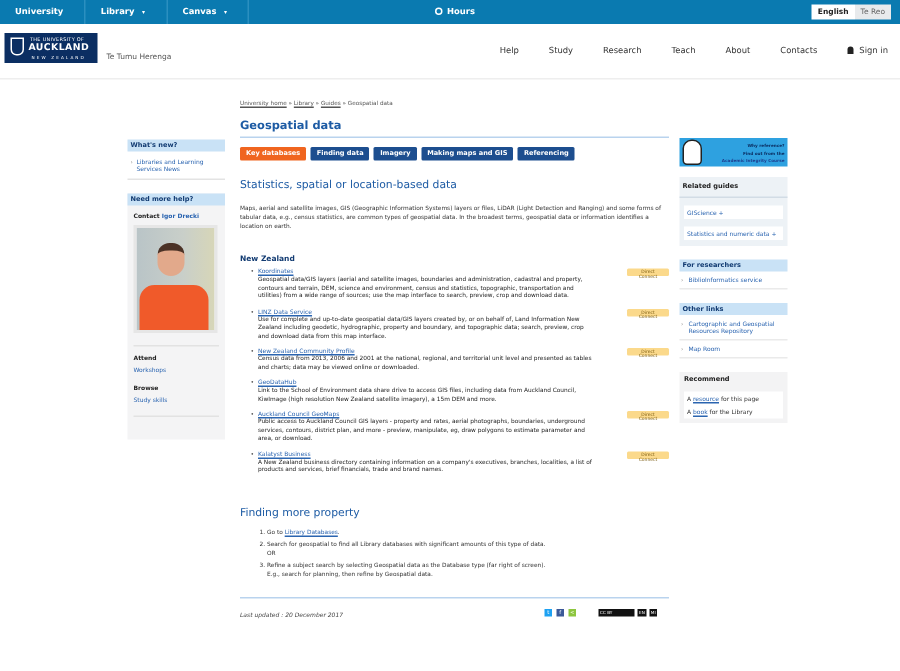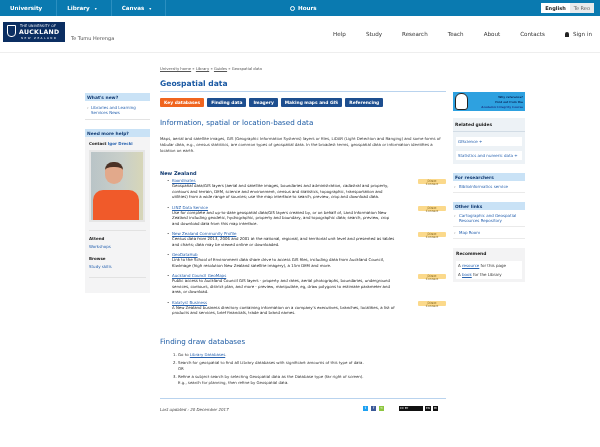--- a/index.html
+++ b/index.html
@@ -169,21 +169,21 @@
 
 <div class="main">
   <div class="page-title">Geospatial data</div>
   <div class="tabs">
     <div class="active">Key databases</div>
     <div>Finding data</div>
     <div>Imagery</div>
     <div>Making maps and GIS</div>
     <div>Referencing</div>
   </div>
-  <div class="h2">Information, spatial or location-based data</div>
+  <div class="h2">Statistics, spatial or location-based data</div>
   <div class="intro">Maps, aerial and satellite images, GIS (Geographic Information Systems) layers or files, LiDAR (Light Detection and Ranging) and some forms of tabular data, e.g., census statistics, are common types of geospatial data. In the broadest terms, geospatial data or information identifies a location on earth.</div>
   <div class="h3">New Zealand</div>
   <ul class="dblist">
     <li class="dbitem">
       <span class="bullet">•</span>
       <div class="name">Koordinates</div>
       <div class="desc">Geospatial data/GIS layers (aerial and satellite images, boundaries and administration, cadastral and property, contours and terrain, DEM, science and environment, census and statistics, topographic, transportation and utilities) from a wide range of sources; use the map interface to search, preview, crop and download data.</div>
       <div class="dc">Direct Connect</div>
     </li>
     <li class="dbitem">
@@ -209,21 +209,21 @@
       <div class="desc">Public access to Auckland Council GIS layers - property and rates, aerial photographs, boundaries, underground services, contours, district plan, and more - preview, manipulate, eg, draw polygons to estimate parameter and area, or download.</div>
       <div class="dc">Direct Connect</div>
     </li>
     <li class="dbitem">
       <span class="bullet">•</span>
       <div class="name">Kalatyst Business</div>
       <div class="desc">A New Zealand business directory containing information on a company's executives, branches, localities, a list of products and services, brief financials, trade and brand names.</div>
       <div class="dc">Direct Connect</div>
     </li>
   </ul>
-  <div class="h2b">Finding draw databases</div>
+  <div class="h2b">Finding more property</div>
   <ol class="steps">
     <li><span>Go to </span><a>Library Databases</a><span>.</span></li>
     <li><span>Search for geospatial to find all Library databases with significant amounts of this type of data.</span><br><span>OR</span></li>
     <li><span>Refine a subject search by selecting Geospatial data as the Database type (far right of screen).</span><br><span>E.g., search for planning, then refine by Geospatial data.</span></li>
   </ol>
   <div class="footer-line"></div>
   <div class="footer">
     <div class="updated">Last updated : 20 December 2017</div>
     <div class="share">
       <div style="background:#1da1f2">t</div>

